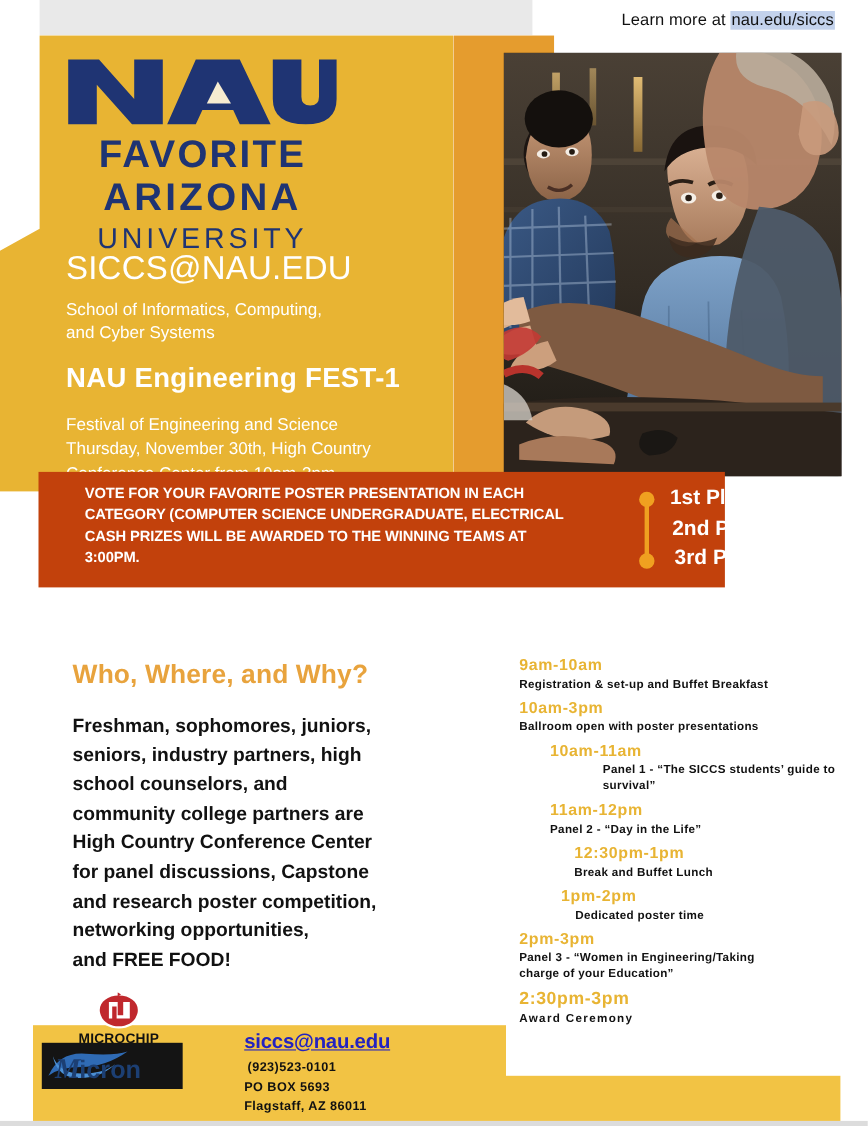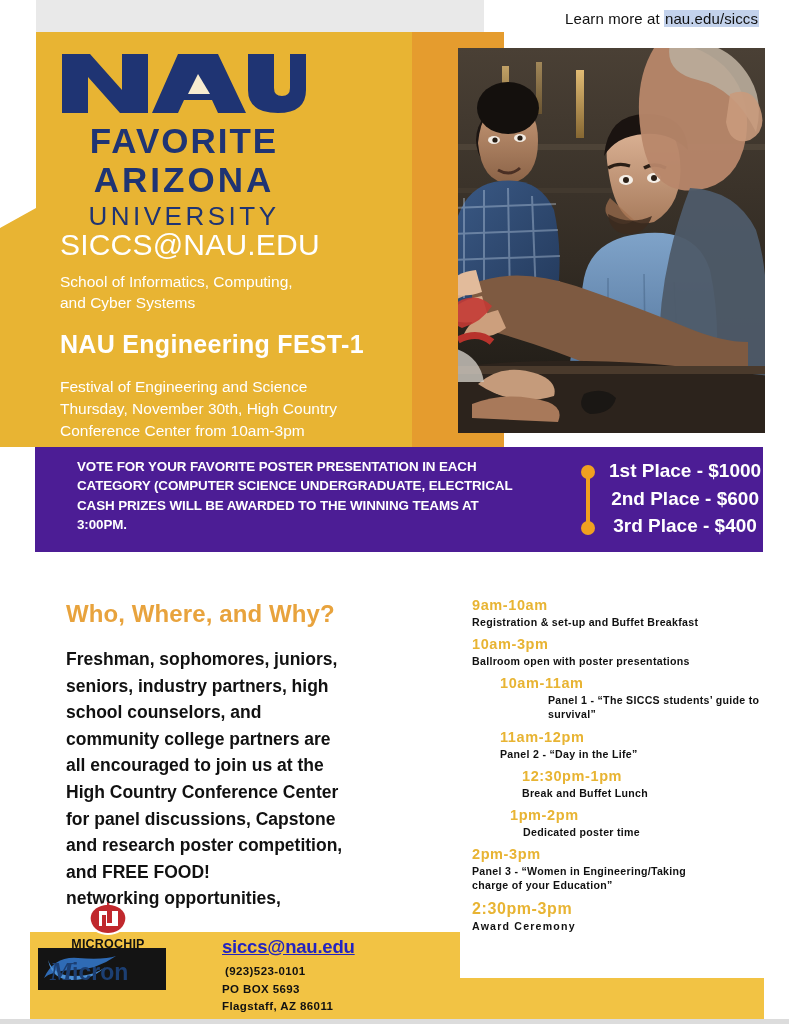--- a/index.html
+++ b/index.html
@@ -109,22 +109,22 @@
     position: absolute;
     left: 458px; top: 48px; width: 307px; height: 385px;
     overflow: hidden;
     background: #2a231c;
   }
   .photo svg { display:block; width: 100%; height: 100%; }
 
   
   .navy-banner {
     position: absolute;
-    left: 35px; top: 447px; width: 728px; height: 105px;
-    background: #4c1d95;
+    left: 35px; top: 429px; width: 624px; height: 105px;
+    background: #c2410c;
   }
   .vote-text {
     position: absolute;
     left: 42px; top: 10px; width: 490px;
     font-size: 13.4px;
     font-weight: bold;
     color: #ffffff;
     line-height: 1.45;
     letter-spacing: -0.1px;
   }
@@ -445,26 +445,25 @@
       </div>
     </div>
   </div>
 
   <div class="who-title">Who, Where, and Why?</div>
   <div class="who-body">
     <span>Freshman, sophomores, juniors,</span>
     <span>seniors, industry partners, high</span>
     <span>school counselors, and</span>
     <span>community college partners are</span>
-    <span>all encouraged to join us at the</span>
     <span>High Country Conference Center</span>
     <span>for panel discussions, Capstone</span>
     <span>and research poster competition,</span>
+    <span>networking opportunities,</span>
     <span>and FREE FOOD!</span>
-    <span>networking opportunities,</span>
   </div>
 
   <div class="schedule">
     <div class="sch-item i0">
       <div class="sch-time">9am-10am</div>
       <div class="sch-desc">Registration &amp; set-up and Buffet Breakfast</div>
     </div>
     <div class="sch-item i1">
       <div class="sch-time">10am-3pm</div>
       <div class="sch-desc">Ballroom open with poster presentations</div>

